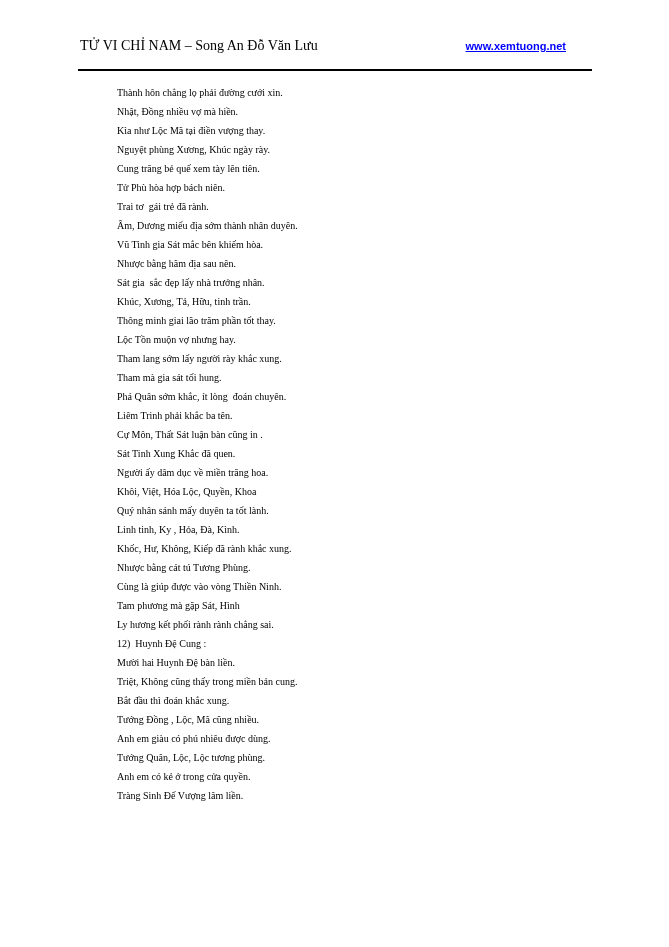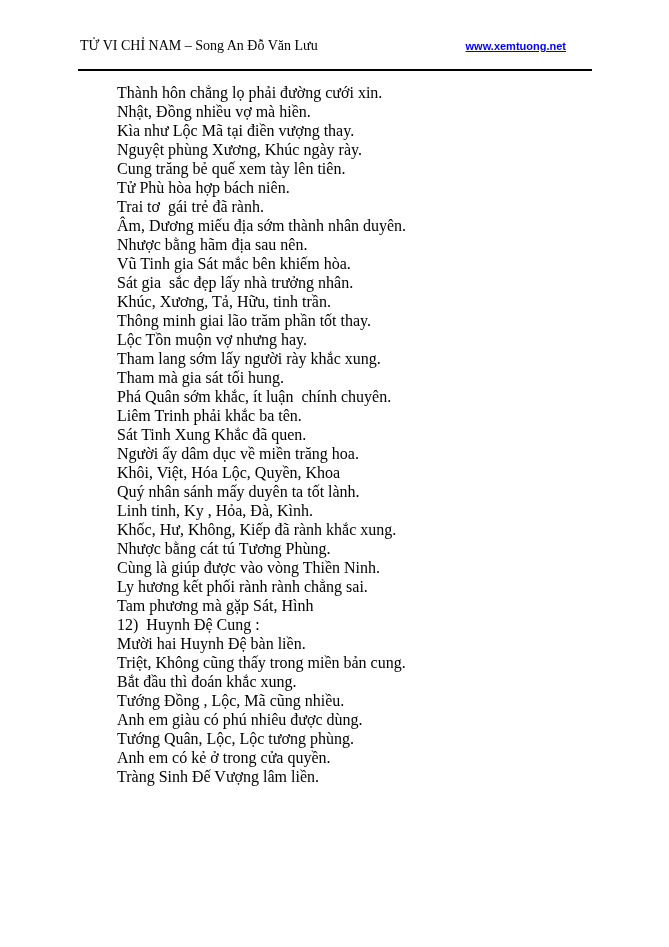--- a/index.html
+++ b/index.html
@@ -46,21 +46,21 @@
     background: #000000;
   }
   .verse-body {
     position: absolute;
     left: 117px;
     top: 83px;
     width: 480px;
   }
   .verse-line {
     font-family: "Liberation Serif", serif;
-    font-size: 16px;
+    font-size: 10px;
     line-height: 19px;
     color: #000000;
     white-space: pre-wrap;
   }
 </style>
 </head>
 <body>
 
 <div class="page">
 
@@ -73,40 +73,41 @@
 
   <div class="verse-body">
       <div class="verse-line">Thành hôn chẳng lọ phải đường cưới xin.</div>
       <div class="verse-line">Nhật, Đồng nhiều vợ mà hiền.</div>
       <div class="verse-line">Kìa như Lộc Mã tại điền vượng thay.</div>
       <div class="verse-line">Nguyệt phùng Xương, Khúc ngày rày.</div>
       <div class="verse-line">Cung trăng bẻ quế xem tày lên tiên.</div>
       <div class="verse-line">Tử Phù hòa hợp bách niên.</div>
       <div class="verse-line">Trai tơ  gái trẻ đã rành.</div>
       <div class="verse-line">Âm, Dương miếu địa sớm thành nhân duyên.</div>
+      <div class="verse-line">Vũ Tinh gia Sát mắc bên khiếm hòa.</div>
       <div class="verse-line">Nhược bằng hãm địa sau nên.</div>
-      <div class="verse-line">Vũ Tinh gia Sát mắc bên khiếm hòa.</div>
       <div class="verse-line">Sát gia  sắc đẹp lấy nhà trưởng nhân.</div>
       <div class="verse-line">Khúc, Xương, Tả, Hữu, tinh trần.</div>
       <div class="verse-line">Thông minh giai lão trăm phần tốt thay.</div>
       <div class="verse-line">Lộc Tồn muộn vợ nhưng hay.</div>
       <div class="verse-line">Tham lang sớm lấy người rày khắc xung.</div>
       <div class="verse-line">Tham mà gia sát tối hung.</div>
-      <div class="verse-line">Phá Quân sớm khắc, ít luận  chính chuyên.</div>
+      <div class="verse-line">Phá Quân sớm khắc, ít lòng  đoán chuyên.</div>
       <div class="verse-line">Liêm Trinh phải khắc ba tên.</div>
+      <div class="verse-line">Cự Môn, Thất Sát luận bàn cũng in .</div>
       <div class="verse-line">Sát Tinh Xung Khắc đã quen.</div>
       <div class="verse-line">Người ấy dâm dục về miền trăng hoa.</div>
       <div class="verse-line">Khôi, Việt, Hóa Lộc, Quyền, Khoa</div>
       <div class="verse-line">Quý nhân sánh mấy duyên ta tốt lành.</div>
       <div class="verse-line">Linh tinh, Ky , Hỏa, Đà, Kình.</div>
       <div class="verse-line">Khốc, Hư, Không, Kiếp đã rành khắc xung.</div>
       <div class="verse-line">Nhược bằng cát tú Tương Phùng.</div>
       <div class="verse-line">Cùng là giúp được vào vòng Thiền Ninh.</div>
+      <div class="verse-line">Tam phương mà gặp Sát, Hình</div>
       <div class="verse-line">Ly hương kết phối rành rành chẳng sai.</div>
-      <div class="verse-line">Tam phương mà gặp Sát, Hình</div>
       <div class="verse-line">12)  Huynh Đệ Cung :</div>
       <div class="verse-line">Mười hai Huynh Đệ bàn liền.</div>
       <div class="verse-line">Triệt, Không cũng thấy trong miền bản cung.</div>
       <div class="verse-line">Bắt đầu thì đoán khắc xung.</div>
       <div class="verse-line">Tướng Đồng , Lộc, Mã cũng nhiều.</div>
       <div class="verse-line">Anh em giàu có phú nhiêu được dùng.</div>
       <div class="verse-line">Tướng Quân, Lộc, Lộc tương phùng.</div>
       <div class="verse-line">Anh em có kẻ ở trong cửa quyền.</div>
       <div class="verse-line">Tràng Sinh Đế Vượng lâm liền.</div>
     </div>

